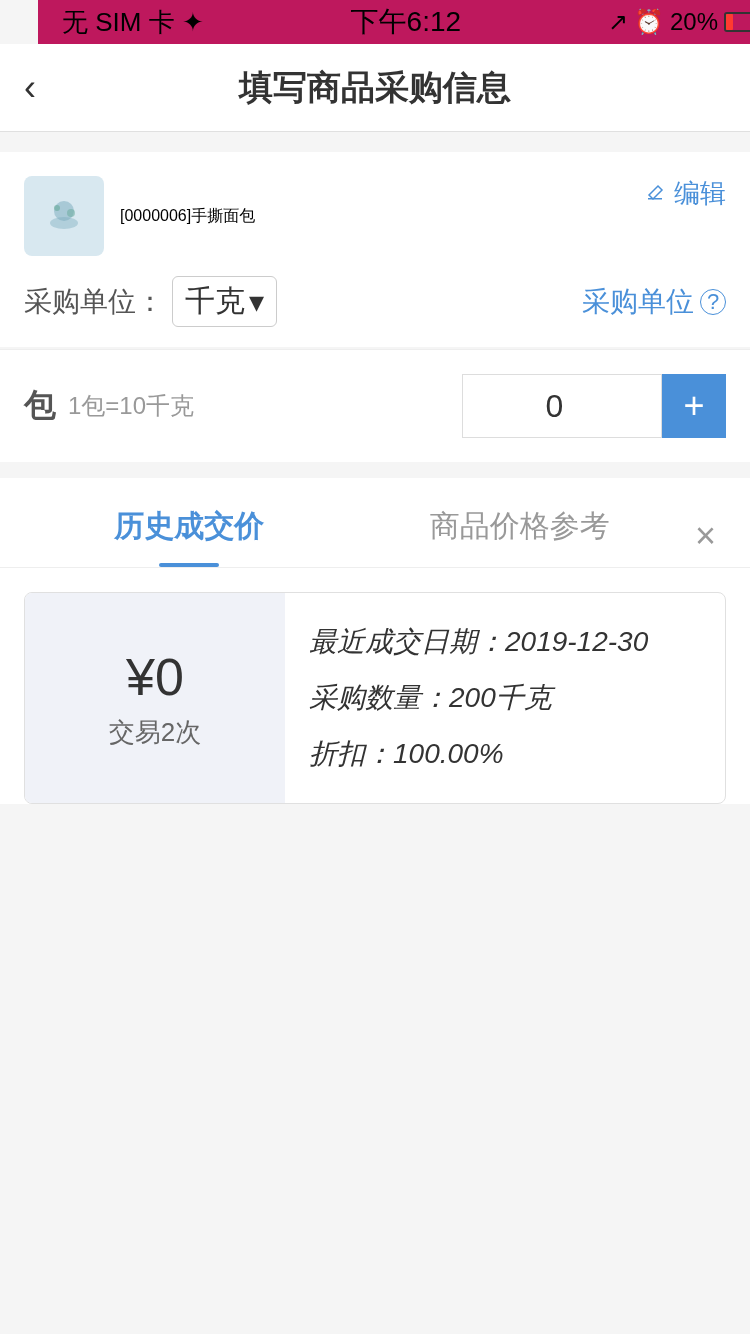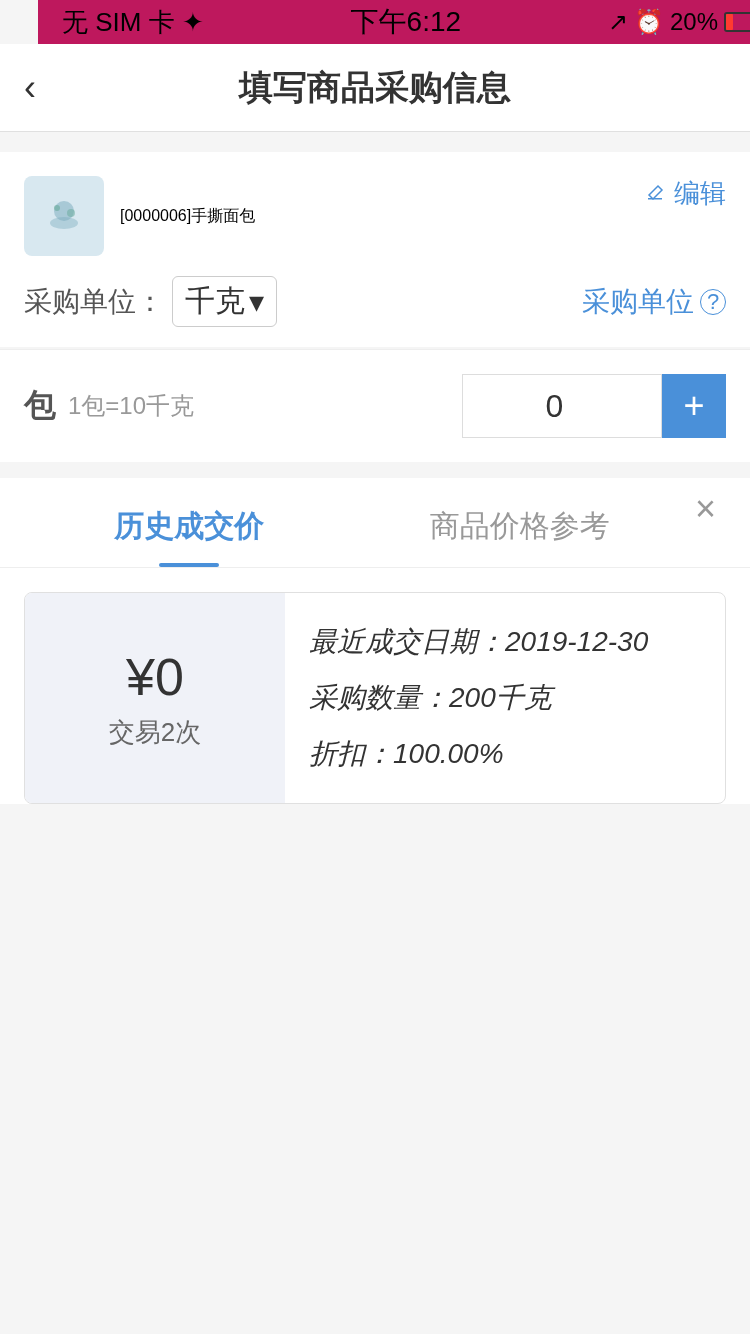--- a/index.html
+++ b/index.html
@@ -201,21 +201,21 @@
       justify-content: center;
     }
 
     
     .panel {
       background: white;
       margin-top: 16px;
     }
     .panel-tabs {
       display: flex;
-      align-items: flex-start;
+      align-items: flex-end;
       border-bottom: 1px solid #eee;
       padding: 0 24px;
       position: relative;
     }
     .panel-tab {
       flex: 1;
       text-align: center;
       padding: 28px 0 20px;
       font-size: 30px;
       color: #999;

